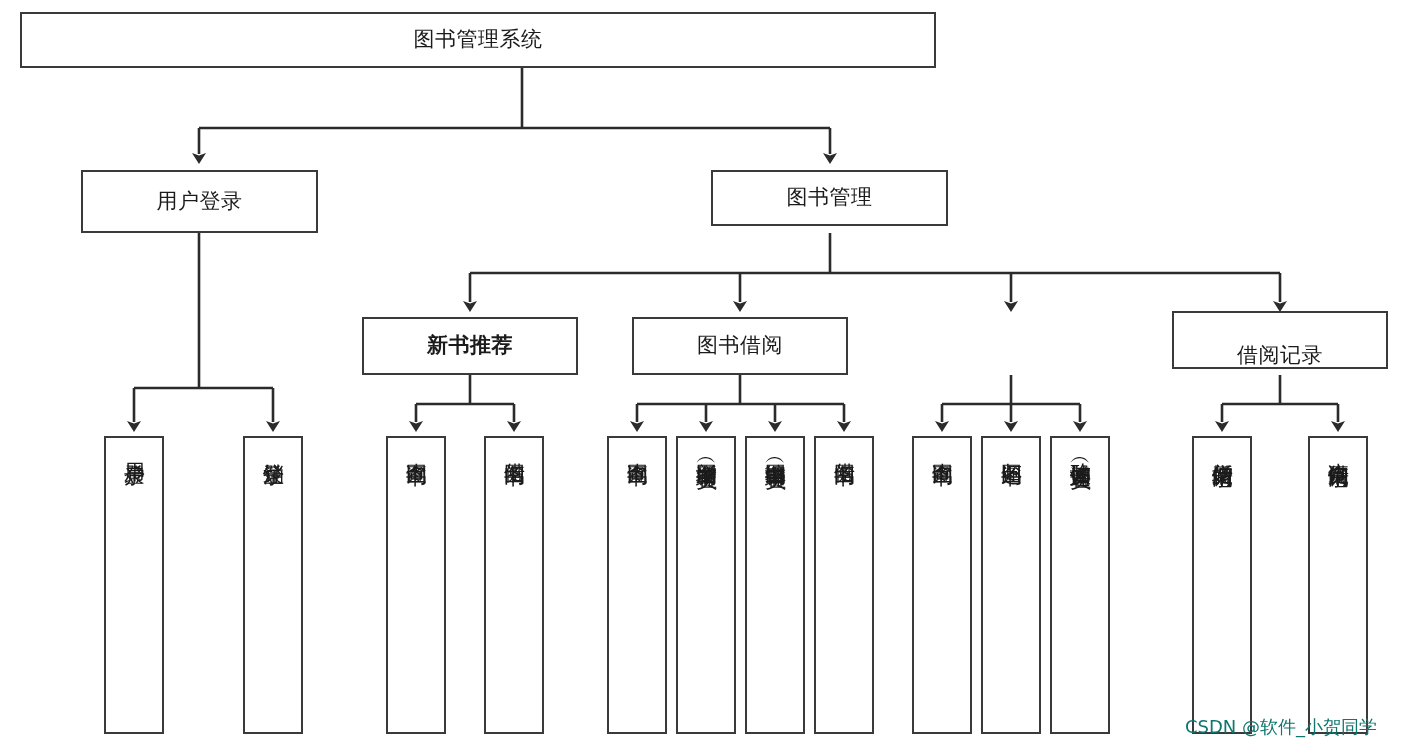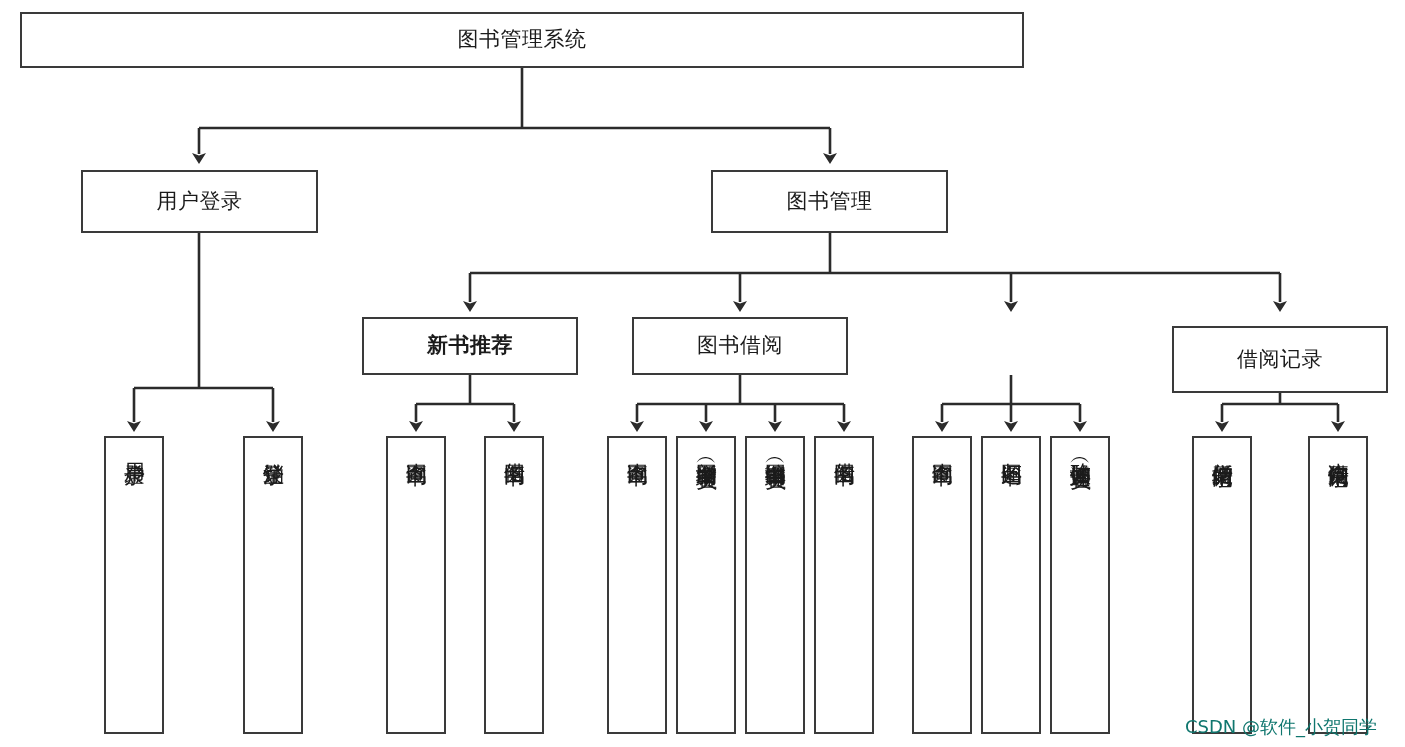--- a/index.html
+++ b/index.html
@@ -111,38 +111,38 @@
       <path d="M1011,404 L1011,422" marker-end="url(#arrow)"></path>
       <path d="M1080,404 L1080,422" marker-end="url(#arrow)"></path>
 
       <path d="M1280,375 L1280,404"></path>
       <path d="M1222,404 L1338,404"></path>
       <path d="M1222,404 L1222,422" marker-end="url(#arrow)"></path>
       <path d="M1338,404 L1338,422" marker-end="url(#arrow)"></path>
     </g>
   </svg>
 
-  <div class="node horizontal" style="left:20px; top:12px; width:1004px; height:56px;">
+  <div class="node horizontal" style="left:20px; top:12px; width:916px; height:56px;">
     <span class="node-label">图书管理系统</span>
   </div>
 
   <div class="node horizontal" style="left:81px; top:170px; width:237px; height:63px;">
     <span class="node-label">用户登录</span>
   </div>
-  <div class="node horizontal" style="left:711px; top:170px; width:237px; height:63px;">
+  <div class="node horizontal" style="left:711px; top:170px; width:237px; height:56px;">
     <span class="node-label">图书管理</span>
   </div>
 
   <div class="node horizontal" style="left:362px; top:317px; width:216px; height:58px;font-weight:bold;">
     <span class="node-label">新书推荐</span>
   </div>
   <div class="node horizontal" style="left:632px; top:317px; width:216px; height:58px;justify-content:center;">
     <span class="node-label">图书借阅</span>
   </div>
-  <div class="node horizontal" style="left:1172px; top:326px; width:216px; height:67px;">
+  <div class="node horizontal" style="left:1172px; top:311px; width:216px; height:58px;align-items:flex-end;">
     <span class="node-label">借阅记录</span>
   </div>
 
   <div class="node vertical" style="left:104px; top:436px; width:60px; height:298px;">
     <span class="node-label">用户登录</span>
   </div>
   <div class="node vertical" style="left:243px; top:436px; width:60px; height:298px;">
     <span class="node-label">注销登录</span>
   </div>
 

